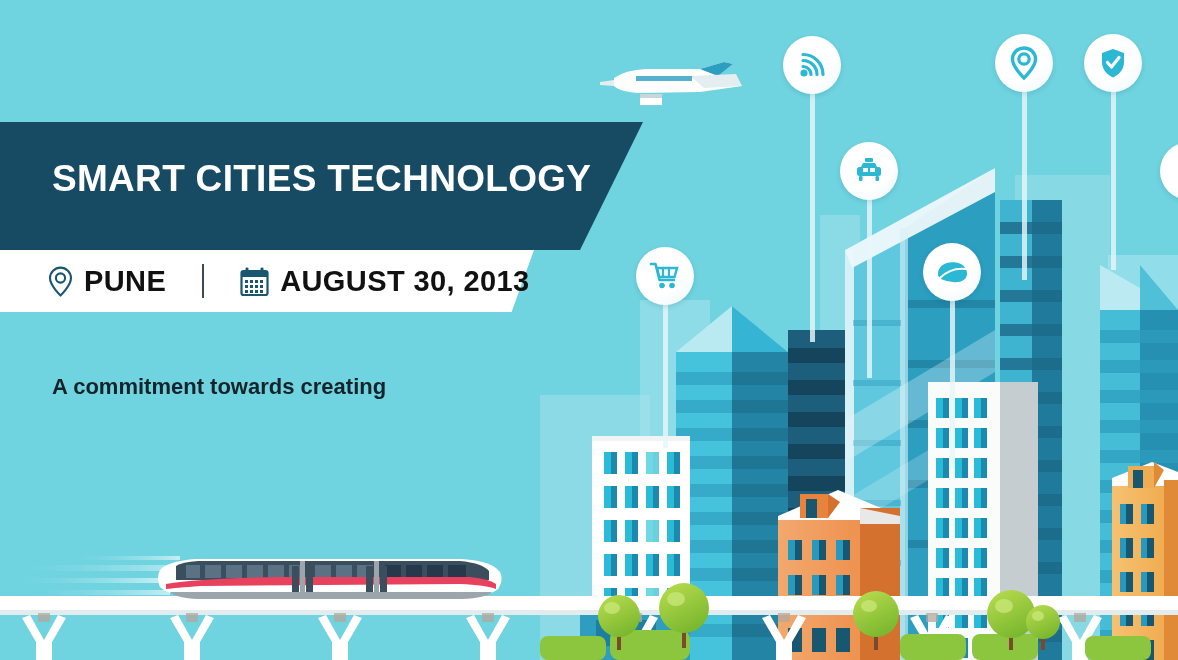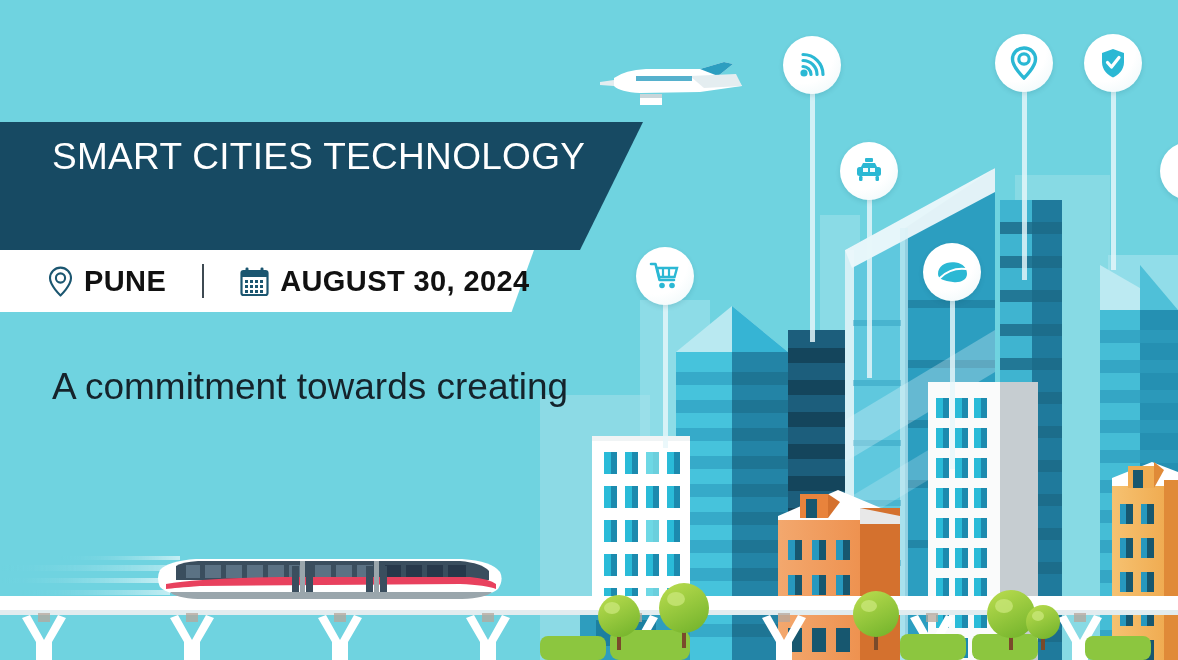--- a/index.html
+++ b/index.html
@@ -27,24 +27,24 @@
     background:#174A63;
     clip-path: polygon(0 0, 100% 0, 90.2% 100%, 0 100%);
     filter: drop-shadow(4px 5px 5px rgba(0,40,60,0.30));
     z-index:20;
   }
   .title-text {
     position:absolute;
     left:0; top:122px;
     width:643px; height:128px;
     z-index:21;
-    padding:12px 0 0 52px;
+    padding:34px 0 0 52px;
     color:#ffffff;
     font-size:37px;
-    font-weight:normal;
+    font-weight:bold;
     letter-spacing:0.3px;
     line-height:45px;
     text-transform:uppercase;
     pointer-events:none;
   }
   .title-line { display:block; white-space:nowrap; }
 
   
   .info-plate {
     position:absolute;
@@ -78,24 +78,24 @@
     width:2px; height:34px;
     background:#3E4A52;
     margin:0 28px;
   }
 
   
   .subtitle {
     position:absolute;
     left:52px; top:365px;
     width:560px;
-    font-size:37px;
+    font-size:22px;
     line-height:43px;
     color:#15232B;
-    font-weight:400;
+    font-weight:700;
     z-index:18;
   }
   .subtitle span { display:block; white-space:nowrap; }
 
   
   .pin { position:absolute; z-index:15; }
   .pin .stem {
     position:absolute;
     left:50%; top:56px;
     width:5px;
@@ -673,21 +673,21 @@
           <rect x="5" y="19" width="3" height="3"></rect>
             <rect x="10" y="19" width="3" height="3"></rect>
           <rect x="15" y="19" width="3" height="3"></rect>
             <rect x="20" y="19" width="3" height="3"></rect>
           <rect x="5" y="24" width="3" height="3"></rect>
             <rect x="10" y="24" width="3" height="3"></rect>
           <rect x="15" y="24" width="3" height="3"></rect>
             <rect x="20" y="24" width="3" height="3"></rect>
         </g>
       </svg>
-      <span class="info-label">AUGUST 30, 2024</span>
+      <span class="info-label">AUGUST 30, 2013</span>
     </div>
   </div>
 
   <div class="subtitle">
     <span>A commitment towards creating</span>
   </div>
 
 </div>
 
 </body></html>

